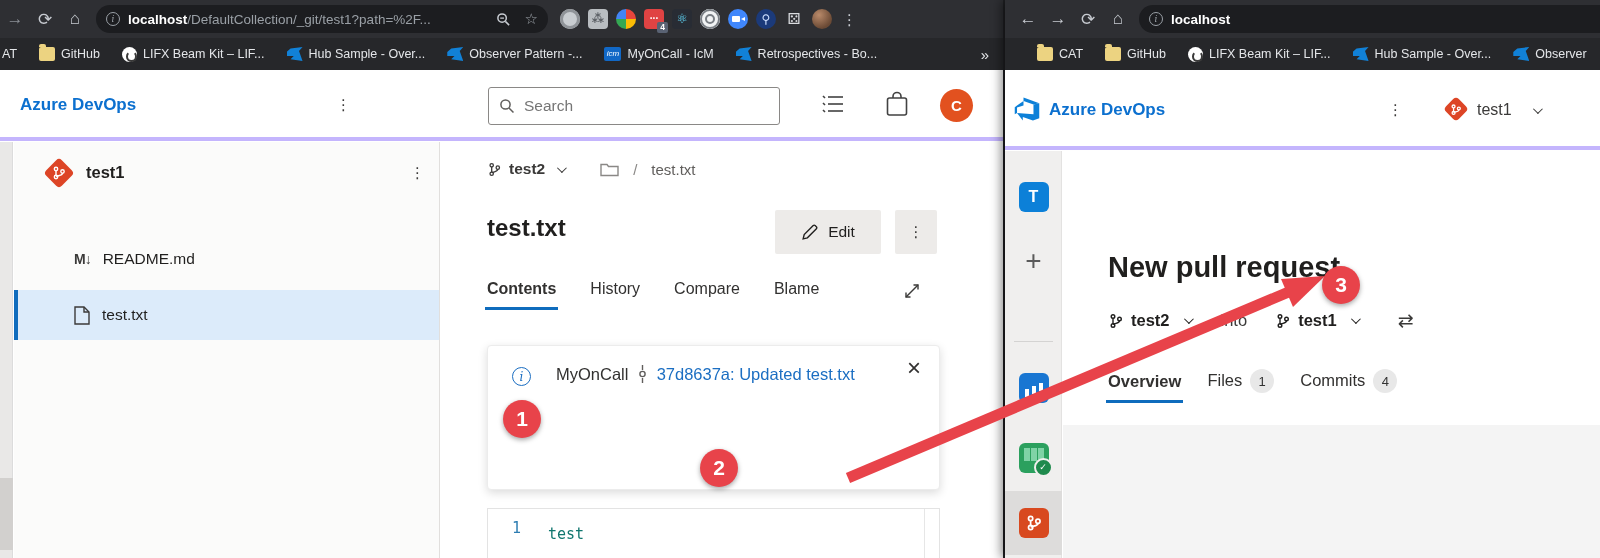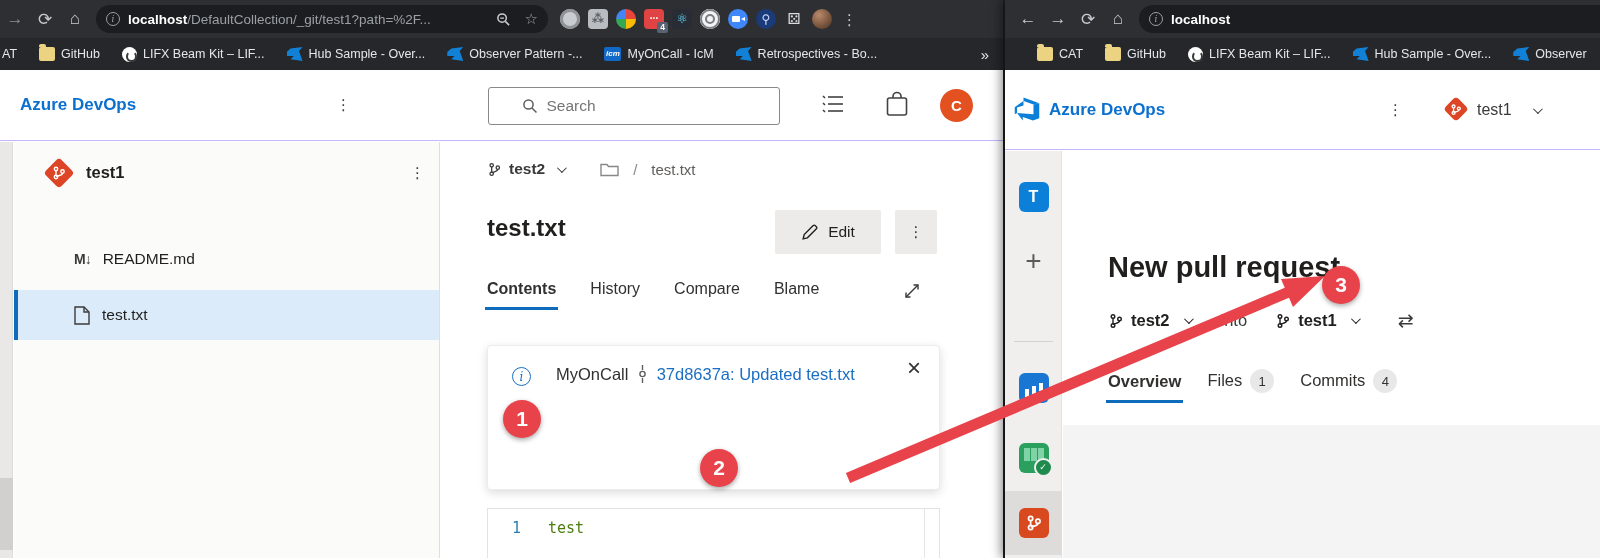--- a/index.html
+++ b/index.html
@@ -24,21 +24,21 @@
   .bm-item { display:flex; align-items:center; gap:6px; margin-right:22px; white-space:nowrap; }
   .bm-ic { width:16px; height:14px; flex:0 0 auto; }
   .bm-folder { background:#ecd381; border-radius:2px; position:relative; }
   .bm-folder:before { content:""; position:absolute; top:-3px; left:0; width:7px; height:3px;
                       background:#ecd381; border-radius:2px 2px 0 0; }
   .bm-azure { background:#1181d7; clip-path:polygon(0 35%,25% 10%,100% 0,78% 28%,100% 100%,25% 88%,45% 65%,0 65%); }
   .bm-lifx { width:15px; height:15px; border-radius:50%; background:#fff; position:relative; }
   .bm-lifx:after { content:""; position:absolute; left:4px; top:4px; width:7px; height:7px;
                    border:2px solid #3a3a3a; border-radius:50%; border-top-color:transparent; }
   .bm-icm { width:17px; height:14px; background:#1168c6; border-radius:2px; color:#fff;
-            font-size:8px; line-height:14px; text-align:center; font-style:italic;font-weight:bold; }
+            font-size:8px; line-height:14px; text-align:center; font-style:italic; }
 
   
   .ext { width:20px; height:20px; border-radius:4px; margin:0 4px; position:relative; flex:0 0 auto; }
   .ext-ring { border-radius:50%; background:#c9cdd1; box-shadow:inset 0 0 0 3px #8f9398; }
   .ext-person { background:#b9bdc1; color:#5b5f64; font-size:12px; text-align:center; line-height:20px; font-weight:bold;}
   .ext-photos { background:conic-gradient(#e8453c 0 90deg,#fbbc05 90deg 180deg,#34a853 180deg 270deg,#4285f4 270deg 360deg); border-radius:50%; }
   .ext-red { background:#e04343; color:#fff; font-size:10px; text-align:center; line-height:14px; font-weight:bold; }
   .ext-badge { position:absolute; right:-4px; bottom:-4px; background:#596273; color:#fff;
                font-size:8.5px; padding:0 3px; border-radius:2px; line-height:11px; }
   .ext-react { background:#282c34; border-radius:4px; color:#61dafb; font-size:13px; text-align:center; line-height:19px; }
@@ -48,30 +48,30 @@
   .ext-zoom:before { content:""; position:absolute; right:3px; top:8px; width:4px; height:4px; background:#fff;
                      clip-path:polygon(0 50%,100% 0,100% 100%); }
   .ext-heart { background:#1b3a7a; border-radius:50%; }
   .ext-heart:after { content:"⚲"; position:absolute; inset:0; color:#cfe0ff; font-size:12px; line-height:20px; text-align:center; }
   .ext-puzzle { color:#dadce0; font-size:15px; line-height:20px; text-align:center; }
   .ext-avatar { border-radius:50%; background:radial-gradient(circle at 35% 30%,#b98a6a,#6b4a35 70%); }
   .dots3 { font-size:15px; color:#c7cbd1; letter-spacing:0; line-height:1; }
 
   
   .page { position:absolute; left:0; right:0; top:70px; bottom:0; background:#fff; color:#201f1e; }
-  .ado-header { position:absolute; left:0; right:0; top:0; height:71px; border-bottom:1px solid #c4b5fd;padding-left:21px; }
+  .ado-header { position:absolute; left:0; right:0; top:0; height:71px; border-bottom:4px solid #c4b5fd;padding-left:21px; }
   .brand { position:absolute; font-size:17px; font-weight:bold; color:#0c70cf; top:25px; }
   .vdots { color:#3b3a39; font-size:15px; }
   .chev { display:inline-block; width:7px; height:7px; border-right:1.6px solid currentColor;
           border-bottom:1.6px solid currentColor; transform:rotate(45deg) translateY(-2px); }
 
   
   #lw { left:0; width:1003px; background:#fff; }
   .search-box { position:absolute; left:488px; top:17px; width:292px; height:38px; border:1px solid #8a8886;
-                border-radius:3px; display:flex; align-items:center; padding:0 10px; gap:9px;justify-content:center; }
+                border-radius:3px; display:flex; align-items:center; padding:0 10px; gap:9px; }
   .search-box input { border:none; outline:none; font-size:15.5px; color:#605e5c; width:200px;
                       font-family:inherit; background:transparent; }
   .hicon { position:absolute; top:24px; color:#424242; }
   .avatar { position:absolute; width:33px; height:33px; border-radius:50%; background:#e2511f; color:#fff;
             font-size:15px; font-weight:bold; text-align:center; line-height:33px; top:19px; }
 
   .left-strip { position:absolute; left:0; top:72px; bottom:0; width:13px; background:#e9e8e7; border-right:1px solid #dcdcdc; }
   .strip-thumb { position:absolute; left:0; top:336px; width:13px; height:72px; background:#d2d0ce; }
   .sidebar { position:absolute; left:14px; top:72px; bottom:0; width:426px; background:#fbfbfa; border-right:1px solid #e1dfdd; }
   .repo-row { position:absolute; left:0; right:0; top:12px; height:42px; }
@@ -98,21 +98,21 @@
            border-radius:4px; box-shadow:0 3px 10px rgba(0,0,0,.14); }
   .toast-info { position:absolute; left:24px; top:21px; width:19px; height:19px; border:1.7px solid #1b6ec2;
                 border-radius:50%; color:#1b6ec2; text-align:center; font-size:12px; line-height:18px;
                 font-family:"DejaVu Serif",serif; font-style:italic; }
   .toast-text { position:absolute; left:68px; top:15px; width:300px; font-size:16.5px; line-height:27px; color:#323130; }
   .toast-text a { color:#1b6ec2; text-decoration:none; }
   .toast-x { position:absolute; right:18px; top:10px; font-size:24px; color:#323130; line-height:1; cursor:pointer; }
   .code-card { position:absolute; left:46px; top:366px; width:453px; height:70px; background:#fff;
                border:1px solid #e3e3e3; font-family:"DejaVu Sans Mono","Liberation Mono",monospace; font-size:15px; }
   .code-gutter { position:absolute; left:24px; top:10px; color:#2e7db2; }
-  .code-text { position:absolute; left:60px; top:10px; color:#4d7c0f; }
+  .code-text { position:absolute; left:60px; top:16px; color:#0f766e; }
   .code-scroll { position:absolute; right:14px; top:0; bottom:0; border-left:1px solid #e6e6e6; }
 
   
   #rw { left:1005px; width:595px; background:#fff; box-shadow:-4px 0 10px rgba(0,0,0,.45); }
   .rail { position:absolute; left:0; top:81px; bottom:0; width:57px; background:#f0efee; border-right:1px solid #e3e2e1; }
   .rail-item { position:absolute; left:0; width:57px; height:64px; display:flex; align-items:center; justify-content:center; }
   .rail-item.active { background:#dddcdb; }
   .sq { width:30px; height:30px; border-radius:6px; }
   .sq-t { background:#0c80d8; color:#fff; font-size:16px; font-weight:bold; text-align:center; line-height:30px; }
   .plus { font-size:28px; color:#5a5a5a; font-weight:300; line-height:1; }

